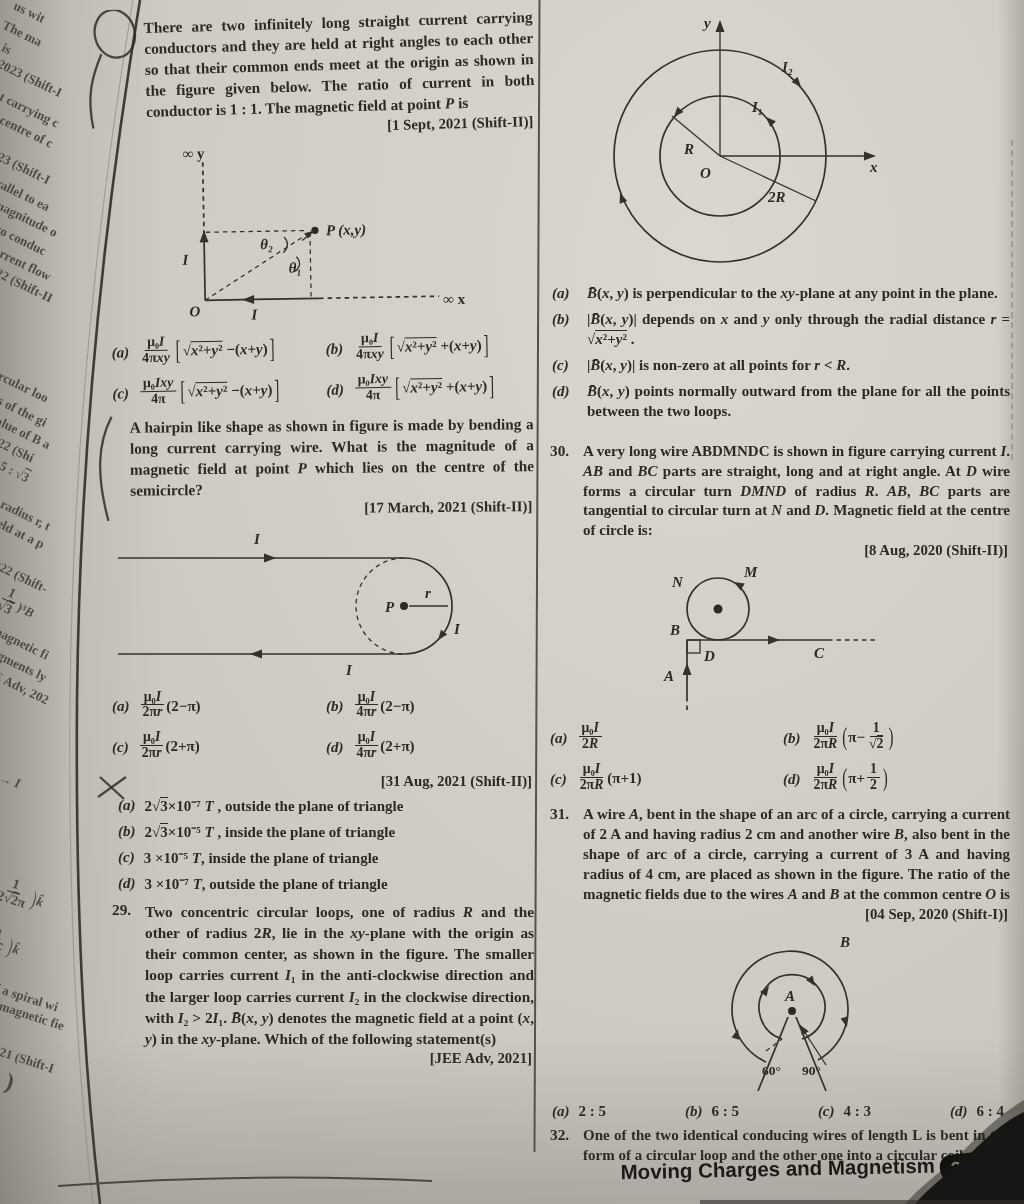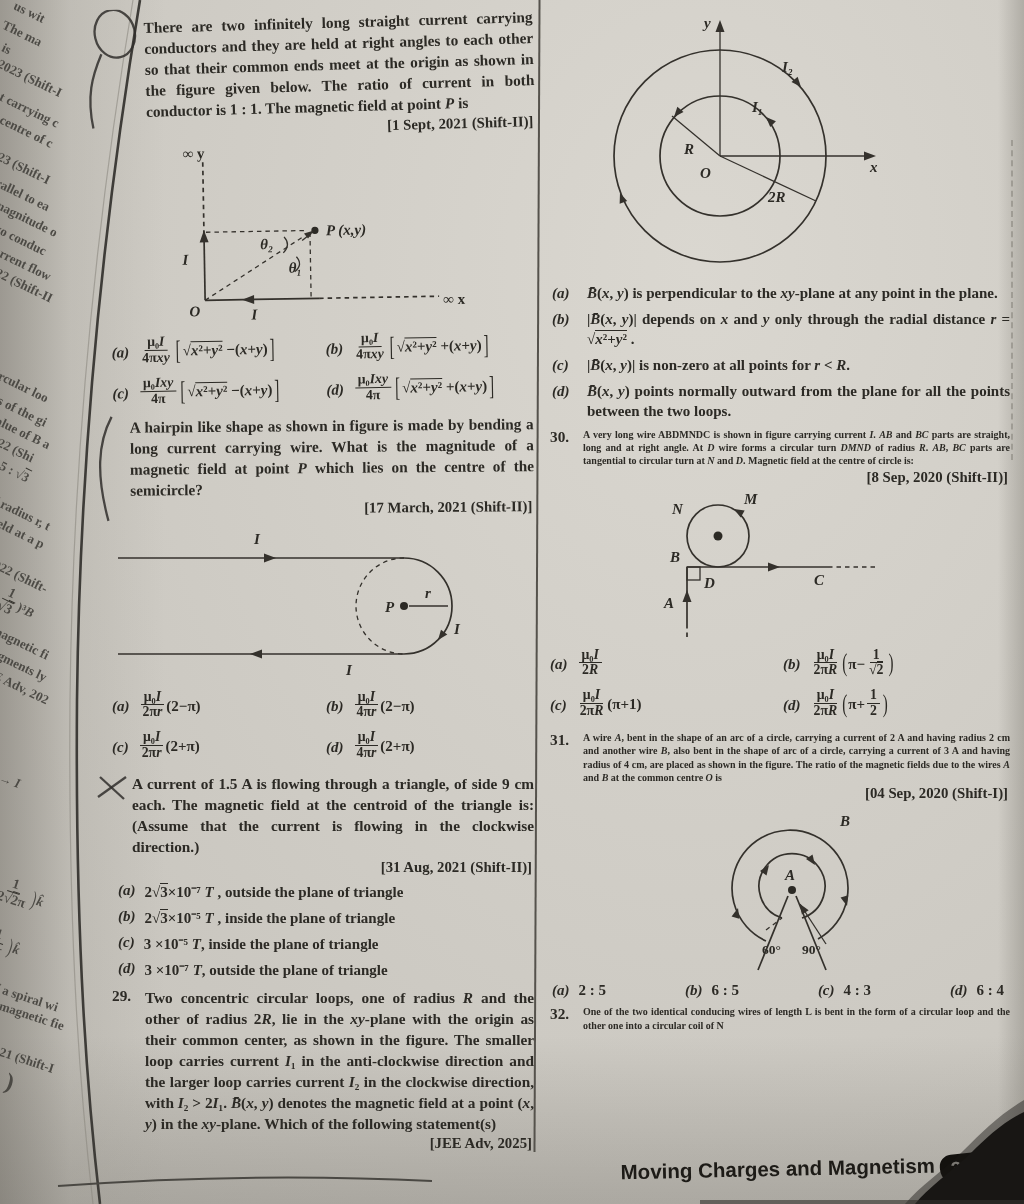--- a/index.html
+++ b/index.html
@@ -17,21 +17,21 @@
   .frag.big{font-size:24px}
   .overlay{position:absolute;left:0;top:0;pointer-events:none}
   .divider{position:absolute;left:536px;top:0;height:1152px;width:2px;background:#55524c;transform:rotate(.25deg)}
   .edgemarks{position:absolute;left:1011px;top:140px;height:320px;width:0;border-left:2px dashed #85827a;opacity:.55}
   .col-left{position:absolute;left:112px;top:12px;width:422px}
   .col-right{position:absolute;left:550px;top:6px;width:460px}
   .qrow{position:relative;padding-left:33px;margin-bottom:2px}
   .qrow.noind{padding-left:18px}
   .qnum{position:absolute;left:0;top:0;font-weight:700;font-size:15.3px}
   .qtext{font-size:15.3px;line-height:1.38;font-weight:600;text-align:justify}
-  .col-right .qtext{font-size:10px;line-height:1.33}
+  .col-right .qtext{font-size:15px;line-height:1.33}
   .qsource{text-align:right;font-weight:700;font-size:14.8px;margin:1px 2px 4px 0}
   em{font-style:italic}
   .tilt1{transform:rotate(-1.6deg)}
   .tilt2{transform:rotate(-1deg)}
   .tilt3{transform:rotate(-0.5deg)}
   .optgrid{display:grid;grid-template-columns:1fr 1fr;gap:10px 6px;font-size:15px;font-weight:600;margin:6px 0 10px}
   .optlist{display:grid;grid-template-columns:1fr;gap:6px;font-size:15px;font-weight:600;margin:5px 0 8px}
   .optrow{display:flex;justify-content:space-between;font-size:15px;font-weight:600;margin:4px 6px 6px 2px}
   .opt{display:flex;align-items:center;gap:9px}
   .lab{font-style:italic;font-weight:600}
@@ -244,21 +244,20 @@
             </span>(2+π)</span>
         </div>
     </div>
 
     <div class="qrow" style="padding-left:20px">
       <svg class="overlay" style="left:-16px;top:0px" width="36" height="30">
         <path class="pen" d="M2,24 L30,4"></path>
         <path class="pen" d="M4,4 L28,26"></path>
       </svg>
       <span class="qnum"></span>
-      <div class="qtext">A current of 1.5 A is flowing through a triangle, of side 9 cm each. The magnetic field at the centroid of the triangle is: (Assume that the current is flowing in the clockwise direction.)</div>
       <div class="qsource">[31 Aug, 2021 (Shift-II)]</div>
     </div>
 
     <div class="optlist" style="padding-left:6px">
       <div class="opt">
           <span class="lab">(a)</span>
           <span>2<span class="sq"><span>3</span></span>×10⁻⁷ <em>T</em> , outside the plane of triangle</span>
         </div>
       <div class="opt">
           <span class="lab">(b)</span>
@@ -270,21 +269,21 @@
         </div>
       <div class="opt">
           <span class="lab">(d)</span>
           <span>3 ×10⁻⁷ <em>T</em>, outside the plane of triangle</span>
         </div>
     </div>
 
     <div class="qrow" style="margin-top:8px">
       <span class="qnum">29.</span>
       <div class="qtext">Two concentric circular loops, one of radius <em>R</em> and the other of radius 2<em>R</em>, lie in the <em>xy</em>-plane with the origin as their common center, as shown in the figure. The smaller loop carries current <em>I</em>₁ in the anti-clockwise direction and the larger loop carries current <em>I</em>₂ in the clockwise direction, with <em>I</em>₂ &gt; 2<em>I</em>₁. <em>B̄</em>(<em>x</em>, <em>y</em>) denotes the magnetic field at a point (<em>x</em>, <em>y</em>) in the <em>xy</em>-plane. Which of the following statement(s)</div>
-      <div class="qsource">[JEE Adv, 2025]</div>
+      <div class="qsource">[JEE Adv, 2021]</div>
     </div>
   </div>
 
   <div class="col-right">
 
     <figure style="margin-left:42px">
       <svg width="312" height="268">
         <circle class="ln" cx="128" cy="150" r="60"></circle>
         <circle class="ln" cx="128" cy="150" r="106"></circle>
         <line class="ln thin" x1="128" y1="150" x2="128" y2="24"></line>
@@ -307,24 +306,24 @@
       </svg>
     </figure>
 
     <div>
       <div class="stmt"><span class="lab">(a)</span><span><em>B̄</em>(<em>x</em>, <em>y</em>) is perpendicular to the <em>xy</em>-plane at any point in the plane.</span></div>
       <div class="stmt"><span class="lab">(b)</span><span>|<em>B̄</em>(<em>x</em>, <em>y</em>)| depends on <em>x</em> and <em>y</em> only through the radial distance <em>r</em> = <span class="sq"><span><em>x</em>²+<em>y</em>²</span></span> .</span></div>
       <div class="stmt"><span class="lab">(c)</span><span>|<em>B̄</em>(<em>x</em>, <em>y</em>)| is non-zero at all points for <em>r</em> &lt; <em>R</em>.</span></div>
       <div class="stmt"><span class="lab">(d)</span><span><em>B̄</em>(<em>x</em>, <em>y</em>) points normally outward from the plane for all the points between the two loops.</span></div>
     </div>
 
-    <div class="qrow" style="margin-top:6px">
+    <div class="qrow" style="margin-top:20px">
       <span class="qnum">30.</span>
       <div class="qtext">A very long wire ABDMNDC is shown in figure carrying current <em>I</em>. <em>AB</em> and <em>BC</em> parts are straight, long and at right angle. At <em>D</em> wire forms a circular turn <em>DMND</em> of radius <em>R</em>. <em>AB</em>, <em>BC</em> parts are tangential to circular turn at <em>N</em> and <em>D</em>. Magnetic field at the centre of circle is:</div>
-      <div class="qsource">[8 Sep, 2020 (Shift-II)]</div>
+      <div class="qsource">[8 Aug, 2020 (Shift-II)]</div>
     </div>
 
     <figure style="margin-left:78px">
       <svg width="290" height="150">
         <circle class="ln" cx="90" cy="46" r="31"></circle>
         <circle cx="90" cy="46" r="4.5" fill="#2c2a25"></circle>
         <polygon class="ah" points="0,0 -10,4 -10,-4" transform="translate(106,19) rotate(-150)"></polygon>
         <text x="44" y="24">N</text>
         <text x="116" y="14">M</text>
         <line class="ln dash" x1="59" y1="134" x2="59" y2="150"></line>

